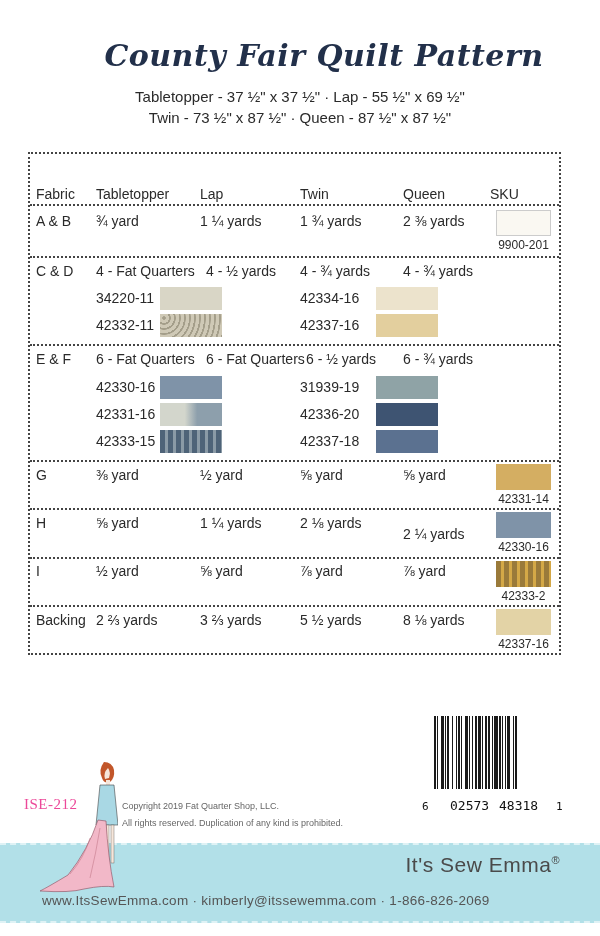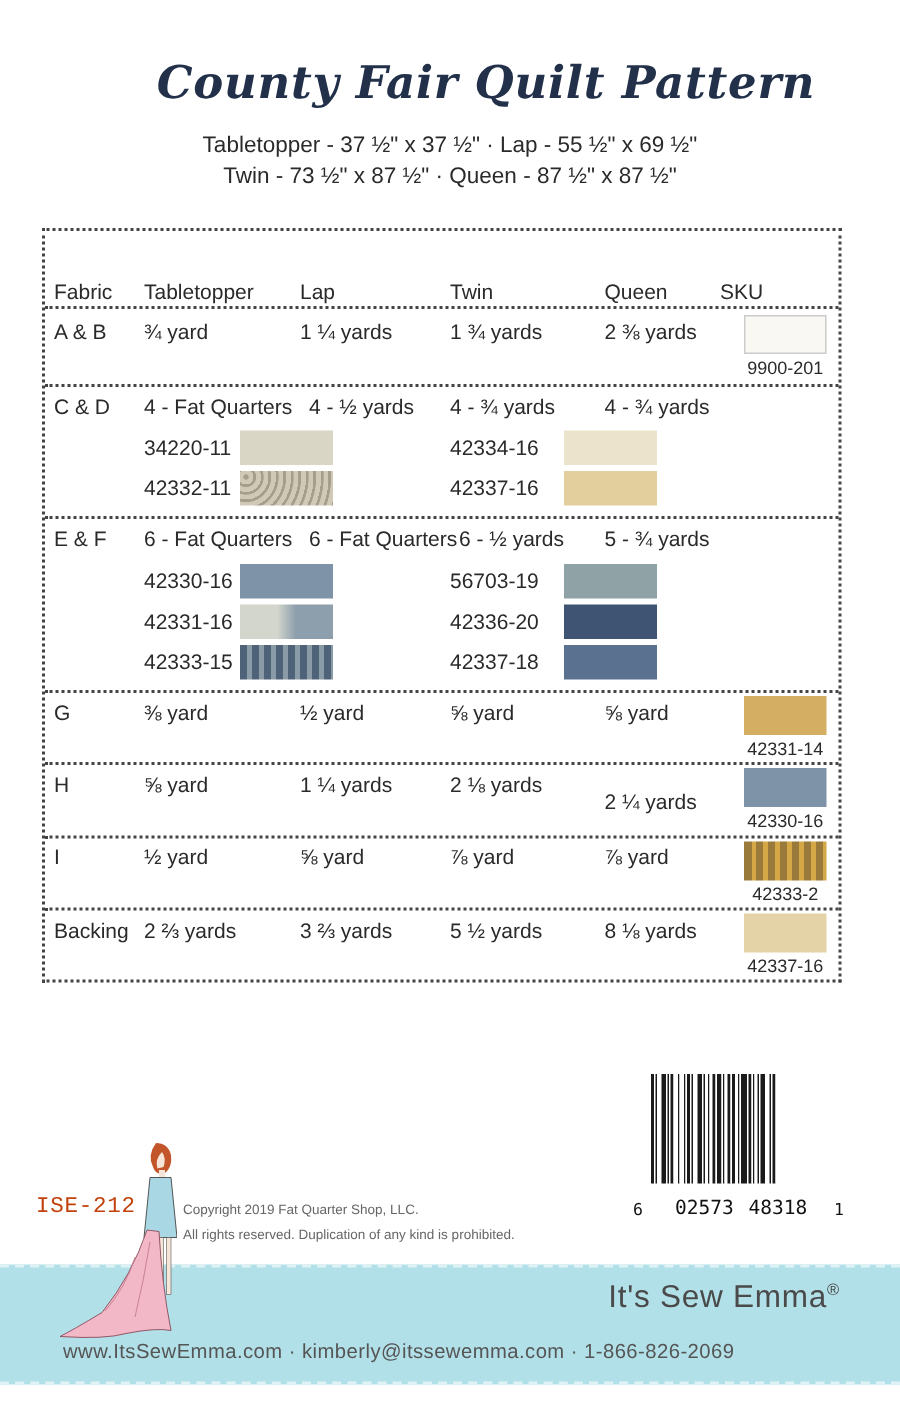--- a/index.html
+++ b/index.html
@@ -32,21 +32,21 @@
   .c1 { left: 66px; }
   .c2 { left: 170px; }
   .c3 { left: 270px; }
   .c4 { left: 373px; }
   .c5 { left: 468px; }
 
   .swatch { position: absolute; width: 62px; height: 23px; }
   .sku-swatch { position: absolute; left: 466px; width: 55px; height: 26px; }
   .sku-label { position: absolute; left: 466px; width: 55px; text-align: center; font-size: 12px; }
 
-  .footer-left { position: absolute; left: 24px; top: 796px; font-size: 15px; color: #c2410c; font-family: Liberation Mono, monospace; letter-spacing: 0.5px; }
+  .footer-left { position: absolute; left: 24px; top: 796px; font-size: 15px; color: #ec4899; font-family: Liberation Serif, serif; letter-spacing: 0.5px; }
   .copyright { position: absolute; left: 122px; font-size: 9px; color: #666; font-family: "Liberation Sans", sans-serif; }
   .copyright.a { top: 801px; }
   .copyright.b { top: 818px; }
 
   .barcode { position: absolute; left: 434px; top: 716px; width: 116px; height: 73px; display: flex; align-items: stretch; }
   .barcode span { display: block; height: 100%; }
   .bc-num { position: absolute; top: 800px; font-family: "DejaVu Sans Mono", monospace; font-size: 11px; color: #111; }
 
   .band {
     position: absolute; left: 0; top: 843px; width: 600px; height: 80px;
@@ -65,21 +65,21 @@
 <div class="title">County Fair Quilt Pattern</div>
 <div class="sizes l1">Tabletopper - 37 ½" x 37 ½"  ·  Lap - 55 ½" x 69 ½"</div>
 <div class="sizes l2">Twin - 73 ½" x 87 ½"  ·  Queen - 87 ½" x 87 ½"</div>
 
 <div class="table">
   <div class="t-abs col-hdr c0">Fabric</div>
   <div class="t-abs col-hdr c1">Tabletopper</div>
   <div class="t-abs col-hdr c2">Lap</div>
   <div class="t-abs col-hdr c3">Twin</div>
   <div class="t-abs col-hdr c4">Queen</div>
-  <div class="t-abs col-hdr c5" style="left:450px">SKU</div>
+  <div class="t-abs col-hdr c5" style="left:460px">SKU</div>
 
   <div class="hr" style="top:50px"></div>
 
   <div class="t-abs c0" style="top:59px">A &amp; B</div>
   <div class="t-abs c1" style="top:59px">¾ yard</div>
   <div class="t-abs c2" style="top:59px">1 ¼ yards</div>
   <div class="t-abs c3" style="top:59px">1 ¾ yards</div>
   <div class="t-abs c4" style="top:59px">2 ⅜ yards</div>
   <div class="sku-swatch" style="top:56px;background:#faf8f2;border:1px solid #ccc"></div>
   <div class="sku-label" style="top:84px">9900-201</div>
@@ -101,30 +101,30 @@
   <div class="swatch" style="left:346px;top:133px;background:#ece3cc"></div>
   <div class="t-abs c3" style="top:163px">42337-16</div>
   <div class="swatch" style="left:346px;top:160px;background:#e3cf9e"></div>
 
   <div class="hr" style="top:190px"></div>
 
   <div class="t-abs c0" style="top:197px">E &amp; F</div>
   <div class="t-abs c1" style="top:197px">6 - Fat Quarters</div>
   <div class="t-abs" style="top:197px;left:176px">6 - Fat Quarters</div>
   <div class="t-abs" style="top:197px;left:276px">6 - ½ yards</div>
-  <div class="t-abs c4" style="top:197px">5 - ¾ yards</div>
+  <div class="t-abs c4" style="top:197px">6 - ¾ yards</div>
 
   <div class="t-abs c1" style="top:225px">42330-16</div>
   <div class="swatch" style="left:130px;top:222px;background:#7f93a8"></div>
   <div class="t-abs c1" style="top:252px">42331-16</div>
   <div class="swatch" style="left:130px;top:249px;background:linear-gradient(90deg,#d3d6cc 0 40%,#8d9fac 60%)"></div>
   <div class="t-abs c1" style="top:279px">42333-15</div>
   <div class="swatch" style="left:130px;top:276px;background:repeating-linear-gradient(90deg,#4e6378 0 5px,#8a9aa6 5px 8px)"></div>
 
-  <div class="t-abs c3" style="top:225px">56703-19</div>
+  <div class="t-abs c3" style="top:225px">31939-19</div>
   <div class="swatch" style="left:346px;top:222px;background:#8fa3a6"></div>
   <div class="t-abs c3" style="top:252px">42336-20</div>
   <div class="swatch" style="left:346px;top:249px;background:#3e5472"></div>
   <div class="t-abs c3" style="top:279px">42337-18</div>
   <div class="swatch" style="left:346px;top:276px;background:#5b7190"></div>
 
   <div class="hr" style="top:306px"></div>
 
   <div class="t-abs c0" style="top:313px">G</div>
   <div class="t-abs c1" style="top:313px">⅜ yard</div>

